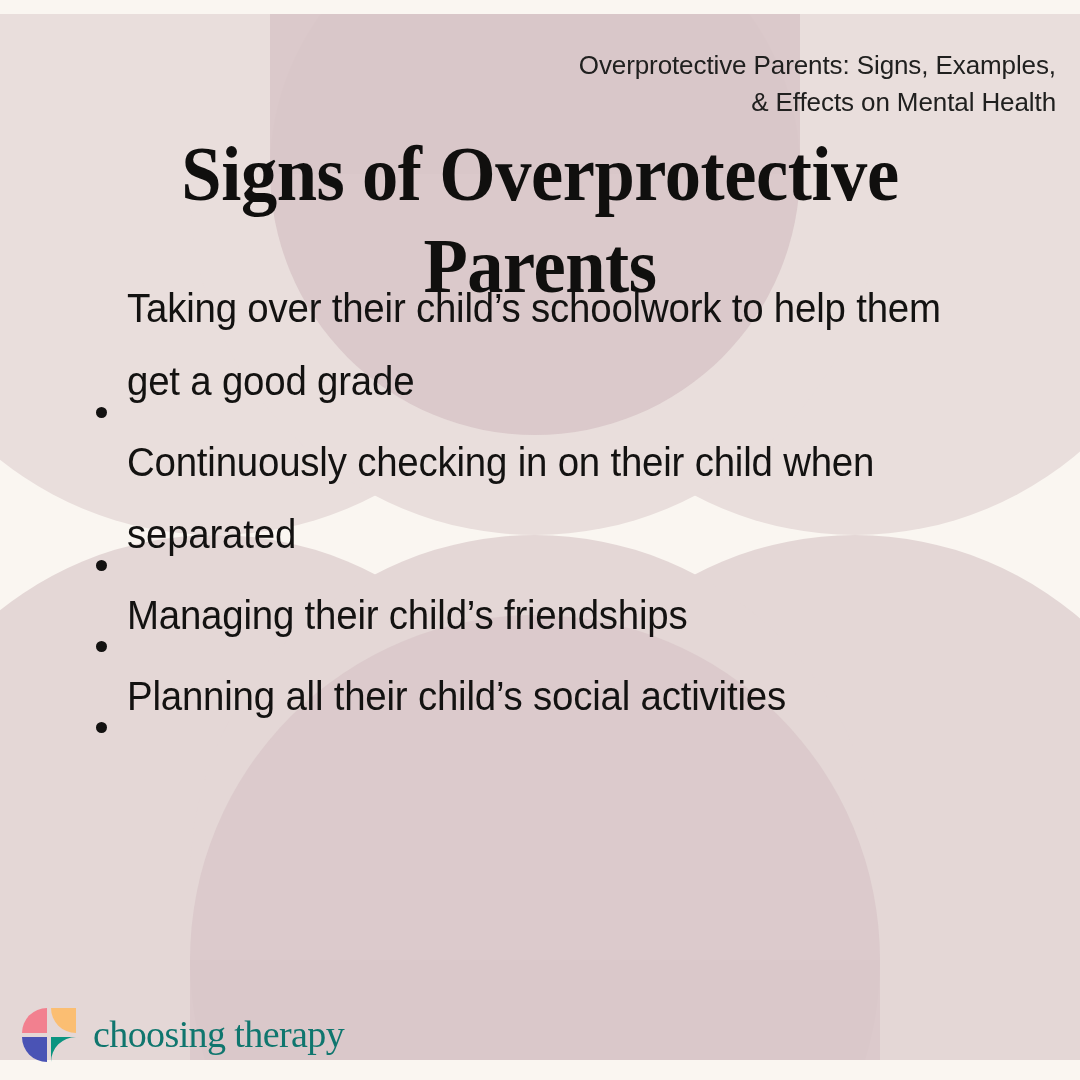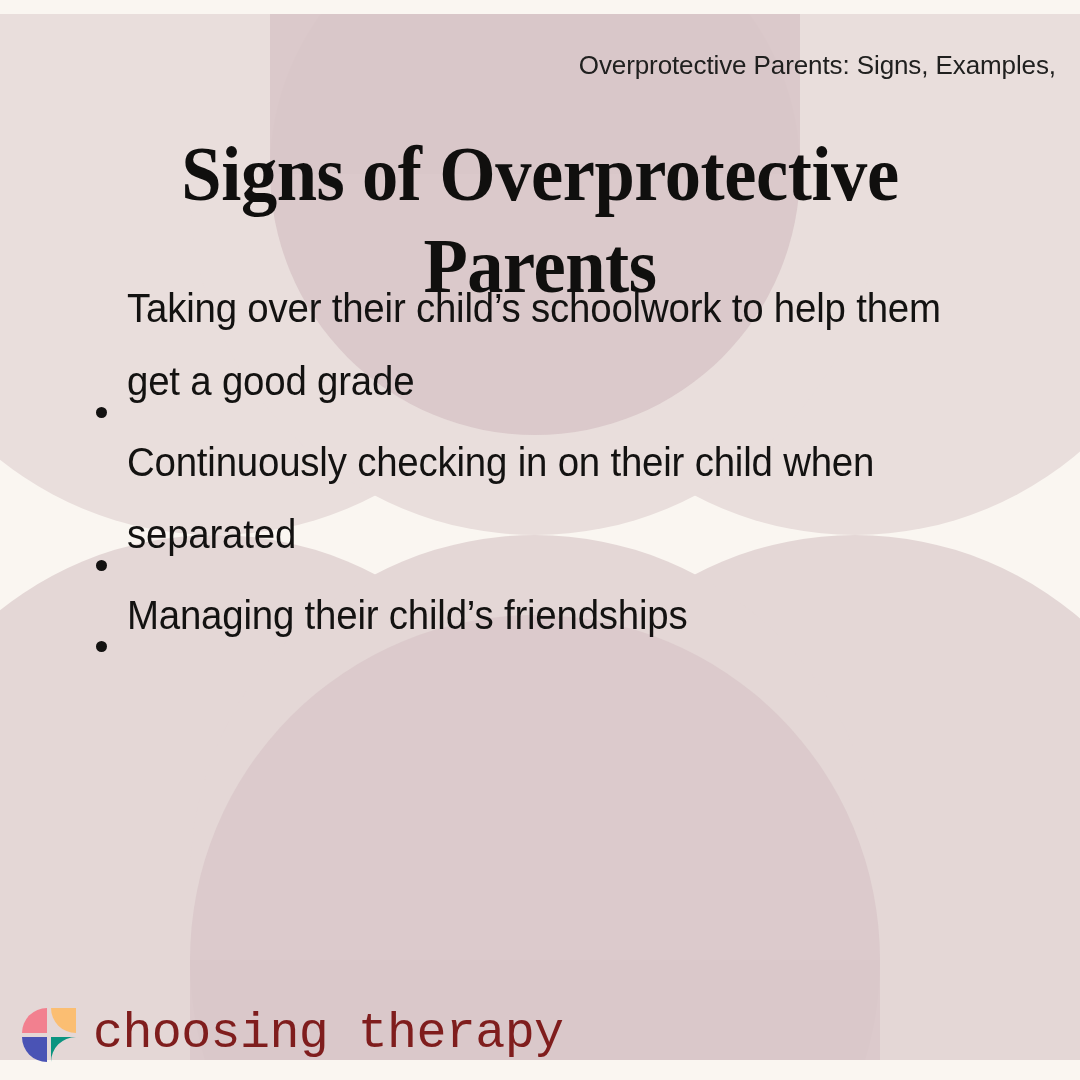--- a/index.html
+++ b/index.html
@@ -107,24 +107,24 @@
     display: flex;
     align-items: center;
   }
   #logo-mark {
     width: 54px;
     height: 56px;
     flex: 0 0 auto;
     margin-right: 17px;
   }
   #brand-wordmark {
-    font-family: Liberation Mono, monospace;
-    font-size: 50px;
+    font-family: Liberation Serif, serif;
+    font-size: 38px;
     line-height: 1;
-    color: #7f1d1d;
+    color: #0f766e;
     letter-spacing: -0.6px;
     white-space: nowrap;
   }
 </style>
 </head>
 <body>
 
 <div id="canvas">
 
   <svg id="bg-art" viewBox="0 0 1080 1080" preserveAspectRatio="none" aria-hidden="true">
@@ -150,40 +150,45 @@
 
       <circle cx="535" cy="170" r="265" fill="#d9c7c9" opacity="0.92"></circle>
       <rect x="270" y="14" width="530" height="160" fill="#d9c7c9" opacity="0.92"></rect>
       <circle cx="535" cy="960" r="345" fill="#d9c7c9" opacity="0.80"></circle>
       <rect x="190" y="960" width="690" height="100" fill="#d9c7c9" opacity="0.80"></rect>
     </g>
   </svg>
 
   <div id="source-caption" class="layer">
     <span class="cap-line">Overprotective Parents: Signs, Examples,</span>
+    <span class="cap-line">&amp; Effects on Mental Health</span>
   </div>
 
   <h1 id="headline" class="layer">
     <span class="title-line">Signs of Overprotective</span>
     <span class="title-line">Parents</span>
   </h1>
 
   <ul id="signs-list" class="layer">
     <li class="sign-item">
       <span class="bullet-dot"></span>
       <span class="sign-text">Taking over their child’s schoolwork to help them get a good grade</span>
     </li>
     <li class="sign-item">
       <span class="bullet-dot"></span>
       <span class="sign-text">Continuously checking in on their child when separated</span>
     </li>
     <li class="sign-item">
       <span class="bullet-dot"></span>
       <span class="sign-text">Managing their child’s friendships</span>
     </li>
+    <li class="sign-item">
+      <span class="bullet-dot"></span>
+      <span class="sign-text">Planning all their child’s social activities</span>
+    </li>
   </ul>
 
   <div id="brand-logo" class="layer">
     <svg id="logo-mark" viewBox="0 0 54 56" aria-hidden="true">
 
       <path d="M25 2 L25 27 L0 27 L0 27 A25 25 0 0 1 25 2 Z" fill="#f2808f"></path>
 
       <path d="M29 2 L54 2 L54 2 L54 27 A25 25 0 0 1 29 2 Z" fill="#fbbe72"></path>
 
       <path d="M25 31 L25 56 A25 25 0 0 1 0 31 Z" fill="#4a53b5"></path>

